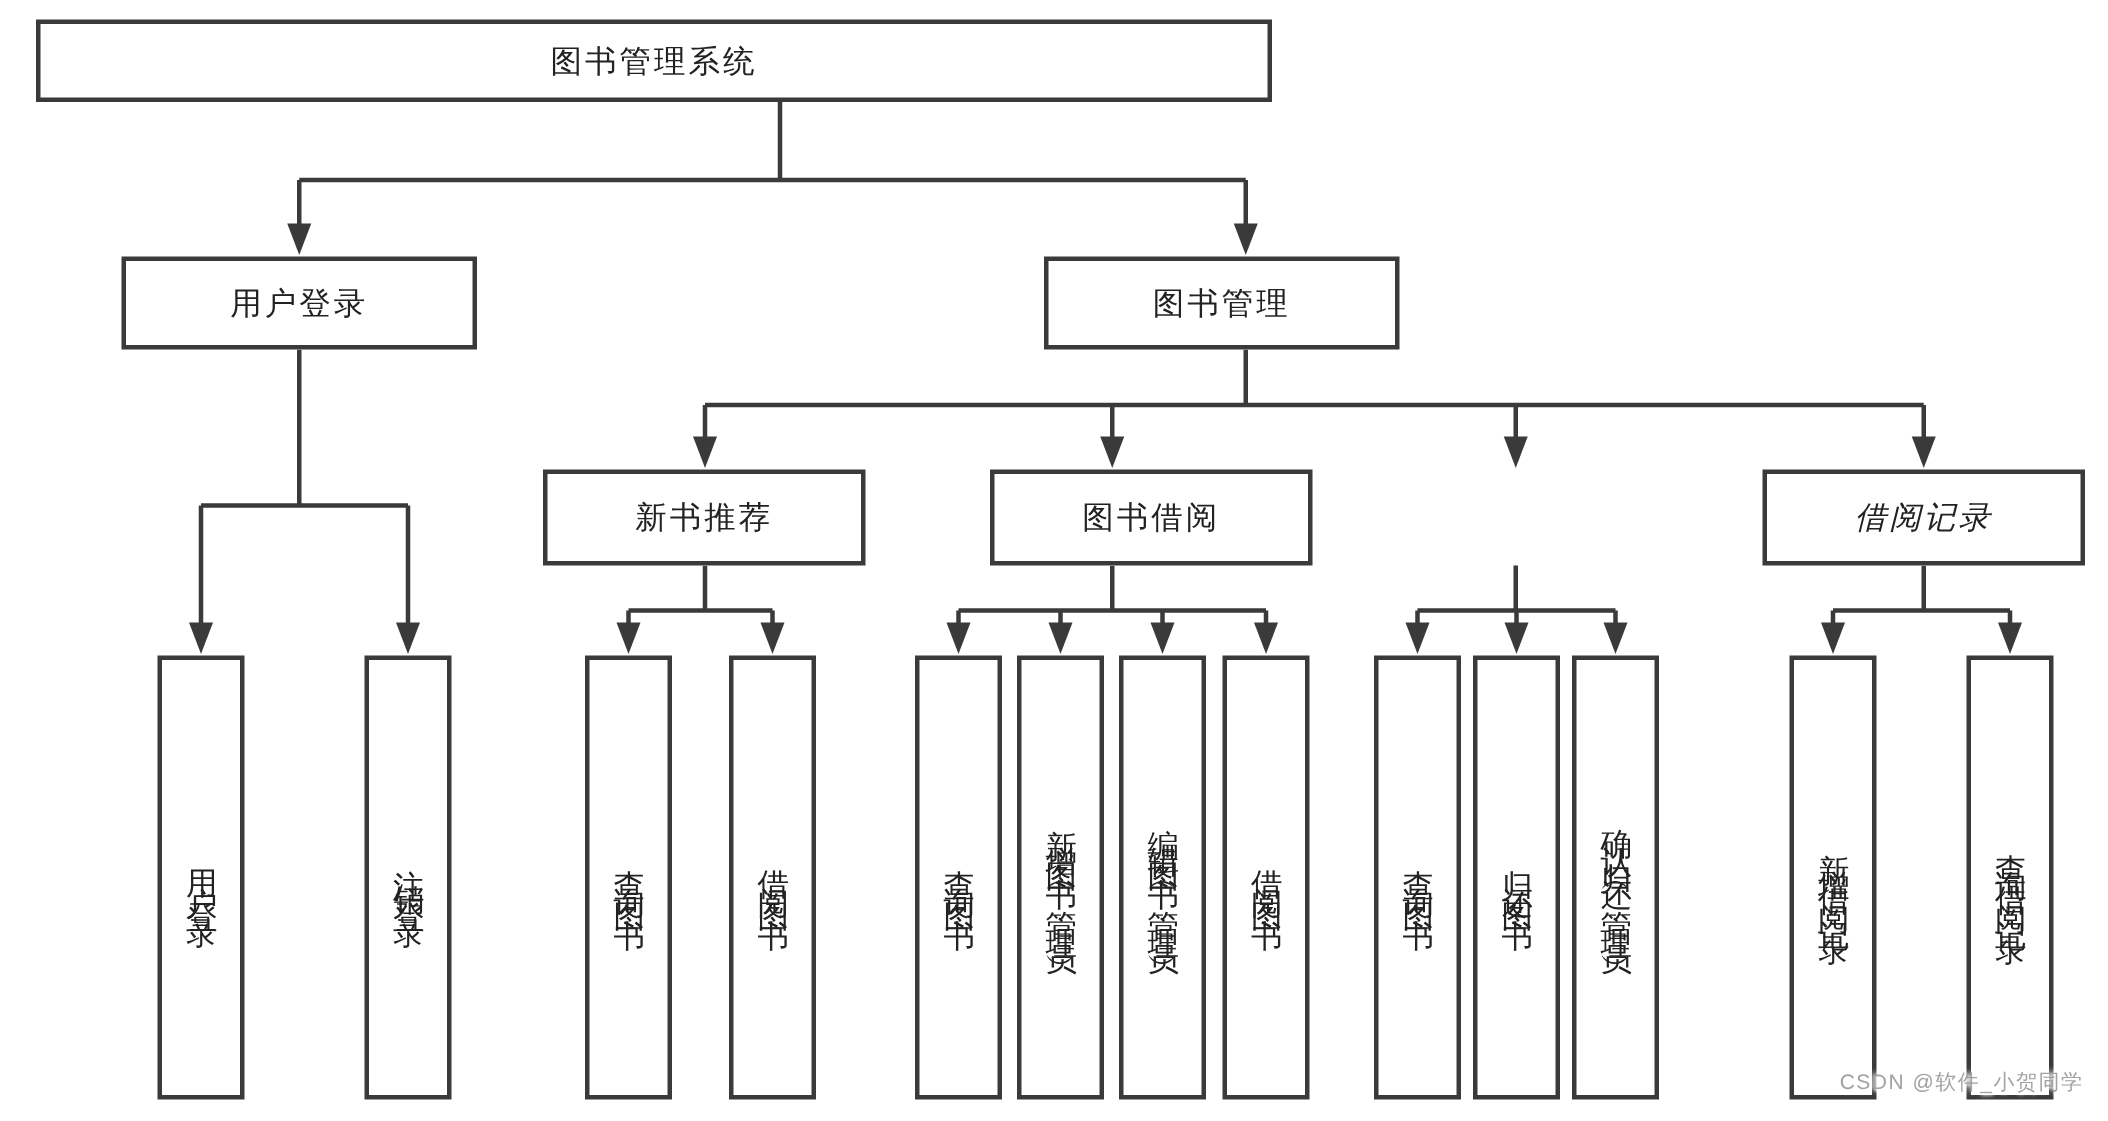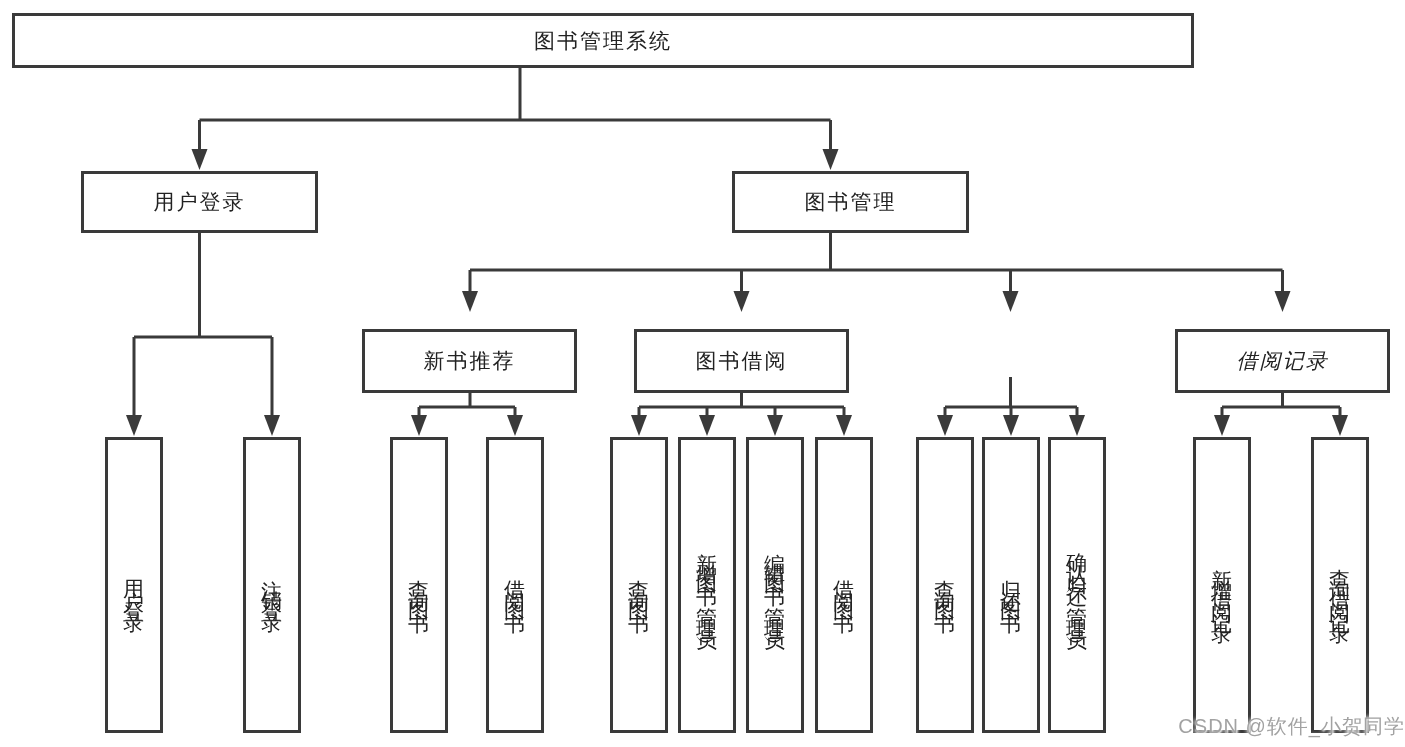--- a/index.html
+++ b/index.html
@@ -29,26 +29,26 @@
     color: #222222;
     display: flex;
     align-items: center;
     justify-content: center;
     z-index: 2;
   }
   .hbox {
     font-size: 21px;
     letter-spacing: 2px;
   }
-  .root  { left: 12px;  top: 13px;  width: 1182px; height: 55px; }
+  .root  { left: 24px;  top: 13px;  width: 824px; height: 55px; }
   .l2a   { left: 81px;  top: 171px; width: 237px;  height: 62px; }
-  .l2b   { left: 732px; top: 171px; width: 237px;  height: 62px; }
-  .l3    { top: 313px; width: 215px; height: 64px; margin-top: 16px; }
+  .l2b   { left: 696px; top: 171px; width: 237px;  height: 62px; }
+  .l3    { top: 313px; width: 215px; height: 64px; }
   .l3a   { left: 362px; }
-  .l3b   { left: 634px; align-items: center; }
+  .l3b   { left: 660px; align-items: center; }
   .l3c   { left: 903px; }
   .l3d   { left: 1175px; font-style: italic; }
   .leaf {
     top: 437px;
     width: 58px;
     height: 296px;
   }
   .vtext {
     writing-mode: vertical-rl;
     text-orientation: mixed;
@@ -65,24 +65,24 @@
   .lf6  { left: 678px; }
   .lf7  { left: 746px; }
   .lf8  { left: 815px; }
   .lf9  { left: 916px; }
   .lf10 { left: 982px; }
   .lf11 { left: 1048px; }
   .lf12 { left: 1193px; }
   .lf13 { left: 1311px; }
   .watermark {
     position: absolute;
-    right: 0;
+    right: 16px;
     top: 713px;
     z-index: 3;
-    font-size: 20px;
+    font-size: 14px;
     color: #a2a2a2;
     letter-spacing: 1px;
     text-shadow: 0 0 4px #ffffff, 0 0 4px #ffffff, 1px 1px 2px #ffffff;
     white-space: nowrap;
     text-align: center;
   }
 </style>
 </head>
 <body>
 

